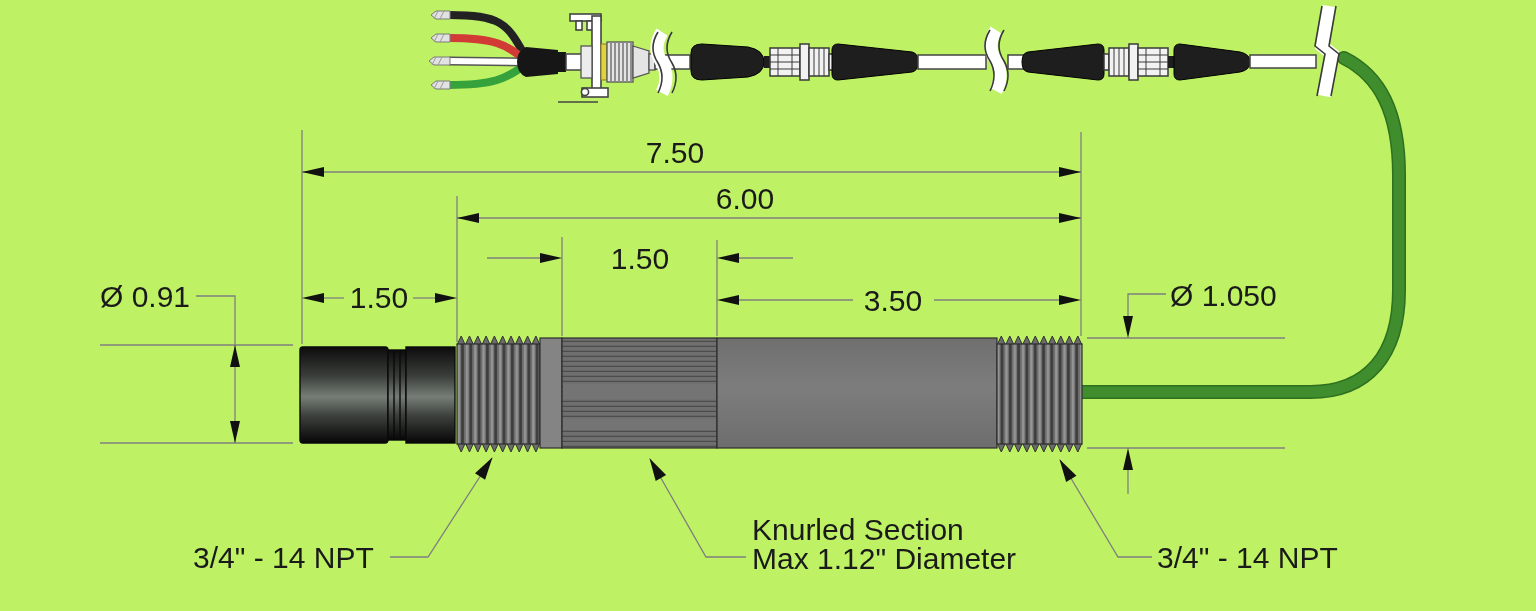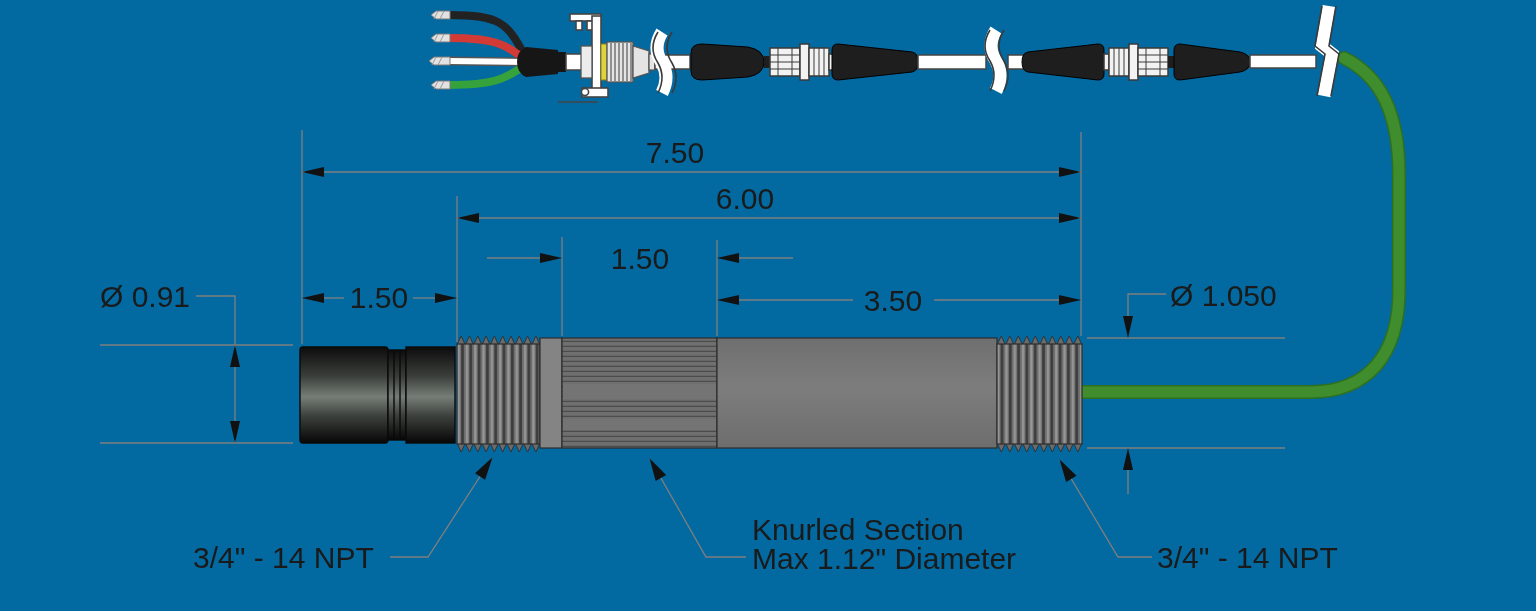--- a/index.html
+++ b/index.html
@@ -1,16 +1,16 @@
 <!DOCTYPE html>
 <html><head>
 <meta charset="utf-8">
 <style>
   html,body{margin:0;padding:0;background:#ffffff;}
-  #stage{position:relative;width:1536px;height:611px;background:#0369a1;overflow:hidden;
+  #stage{position:relative;width:1536px;height:611px;background:#bef264;overflow:hidden;
          font-family:"Liberation Sans", sans-serif;}
   svg{display:block}
   text{font-family:"Liberation Sans", sans-serif;fill:#1a1a1a;}
   .dimtxt{font-size:30px;}
   .thin{stroke:#7f7f7f;stroke-width:1.3;fill:none;}
   .arrow{fill:#111;stroke:none;}
   .outline{stroke:#3a3a3a;stroke-width:1.5;fill:#f2f2f2;}
   .rib{stroke:#3a3a3a;stroke-width:1;fill:none;}
   .cablewhite{fill:#ffffff;stroke:#444;stroke-width:1.5;}
   .boot{fill:#1e1e1e;stroke:#000;stroke-width:1;}

